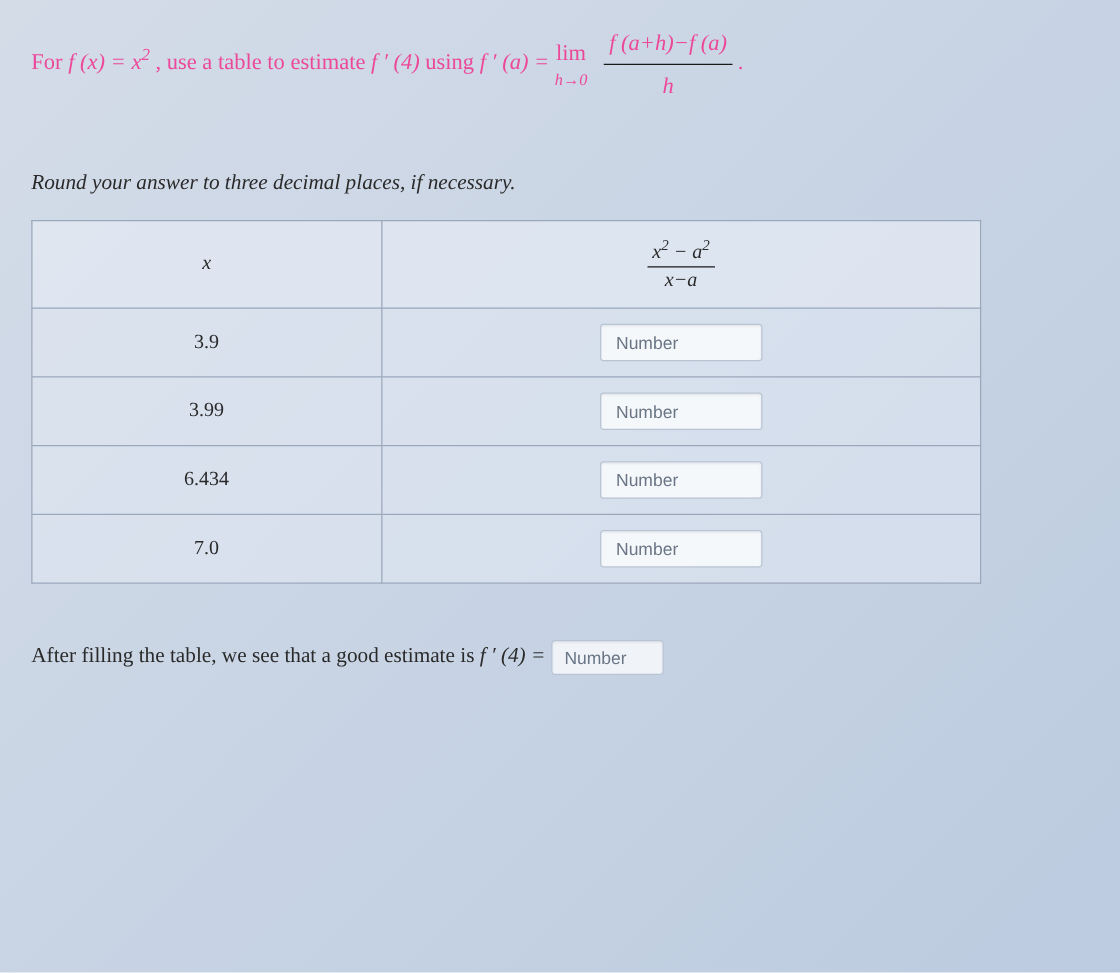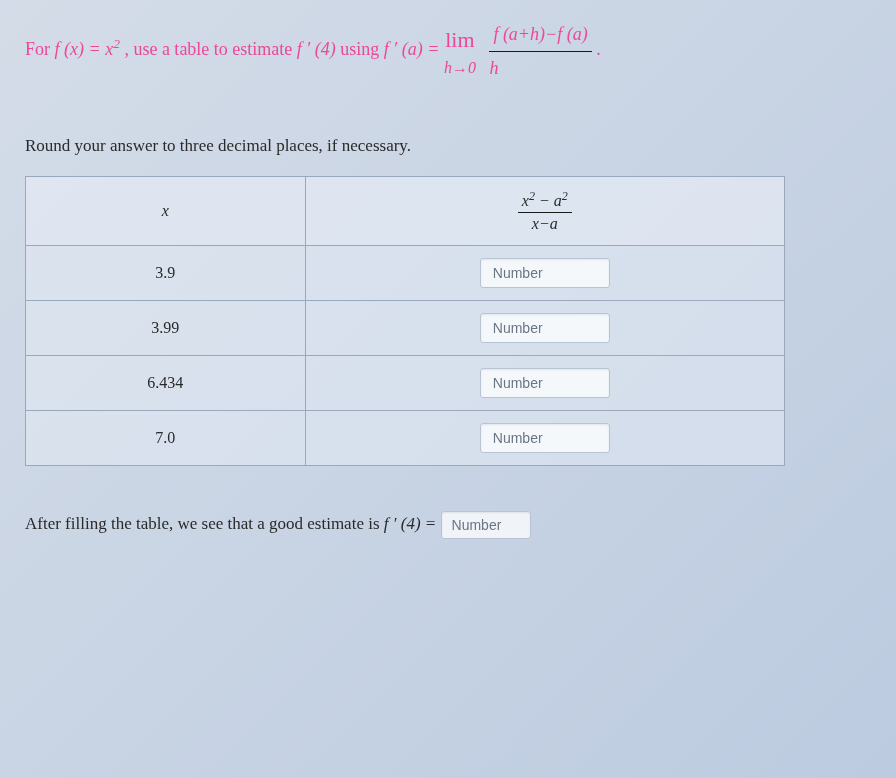--- a/index.html
+++ b/index.html
@@ -20,20 +20,21 @@
       font-size: 18px;
       line-height: 1.6;
       margin-bottom: 53px;
       color: #ec4899;
     }
     .math-var {
       font-style: italic;
       font-family: Georgia, serif;
     }
     .instruction {
+      font-style: italic;
       font-size: 17px;
       margin-bottom: 20px;
       color: #2a2a2a;
     }
     table {
       border-collapse: collapse;
       width: 760px;
       background: rgba(230, 236, 245, 0.5);
     }
     th, td {
@@ -76,42 +77,43 @@
       text-align: left;
       color: #6a7585;
       font-family: Arial, sans-serif;
       font-size: 14px;
       box-shadow: inset 0 1px 2px rgba(0,0,0,0.08);
       vertical-align: middle;
     }
     .frac {
       display: inline-block;
       vertical-align: middle;
+      text-align: center;
     }
     .frac .num {
       display: block;
       border-bottom: 1.5px solid #1a1a1a;
       padding: 0 4px 2px 4px;
     }
     .frac .den {
       display: block;
       padding-top: 2px;
     }
     .limit {
       display: inline-block;
       vertical-align: middle;
       text-align: center;
     }
     .limit .lim-text {
       display: block;
-      font-size: 22px;
+      font-size: 18px;
     }
     .limit .lim-sub {
       display: block;
-      font-size: 16px;
+      font-size: 13px;
       margin-top: -2px;
     }
     .conclusion {
       margin-top: 45px;
       font-size: 17px;
       color: #2a2a2a;
     }
     .sup {
       font-size: 0.75em;
       vertical-align: super;

